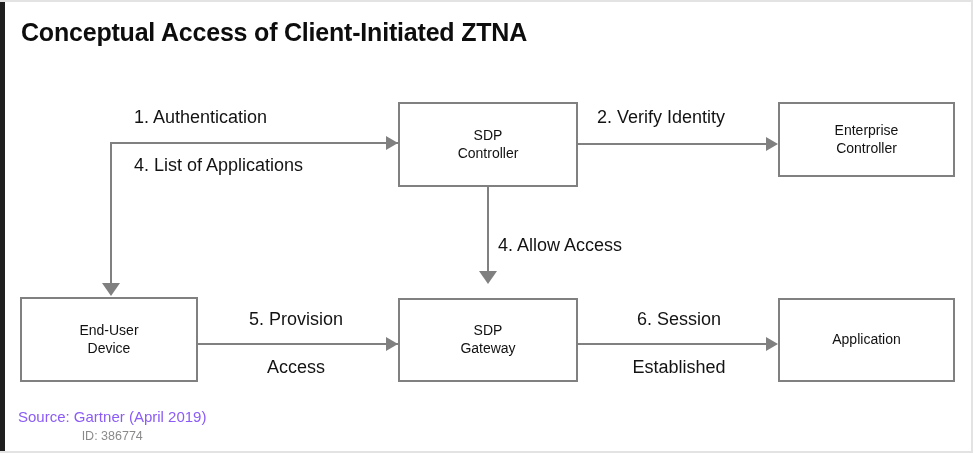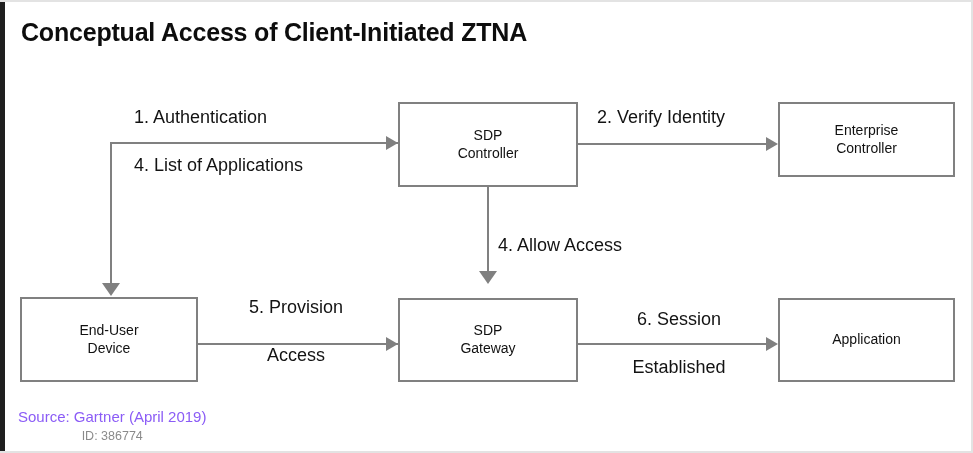--- a/index.html
+++ b/index.html
@@ -129,21 +129,21 @@
   <div class="arrow-down" style="left:102px; top:281px;"></div>
 
   <div class="edge-label left" style="left:597px; top:103px;">2. Verify Identity</div>
   <div class="hline" style="left:578px; top:141px; width:190px;"></div>
   <div class="arrow-right" style="left:766px; top:135px;"></div>
 
   <div class="edge-label left" style="left:498px; top:231px;">4. Allow Access</div>
   <div class="vline" style="left:487px; top:185px; height:86px;"></div>
   <div class="arrow-down" style="left:479px; top:269px;"></div>
 
-  <div class="edge-label center" style="left:212px; top:269px; width:168px;">
+  <div class="edge-label center" style="left:212px; top:281px; width:168px;">
     <div>5. Provision</div>
     <div>Access</div>
   </div>
   <div class="hline" style="left:198px; top:341px; width:200px;"></div>
   <div class="arrow-right" style="left:386px; top:335px;"></div>
 
   <div class="edge-label center" style="left:596px; top:281px; width:166px;">
     <div>6. Session</div>
     <div>Established</div>
   </div>

